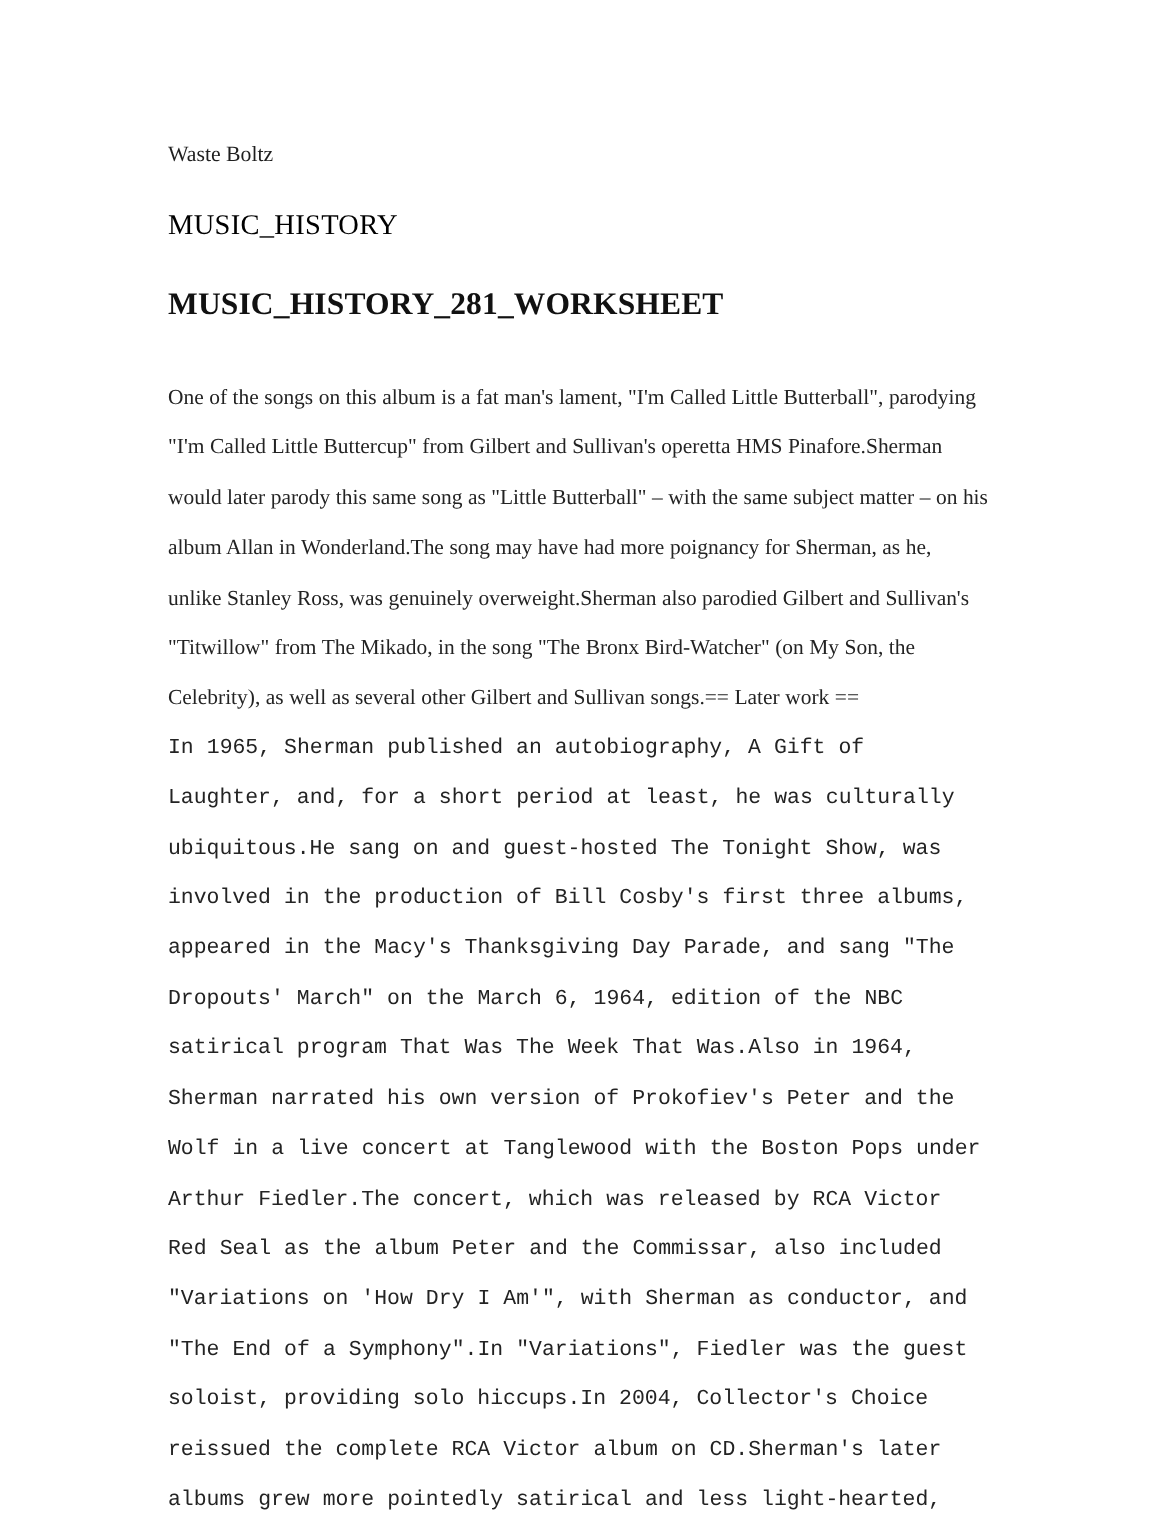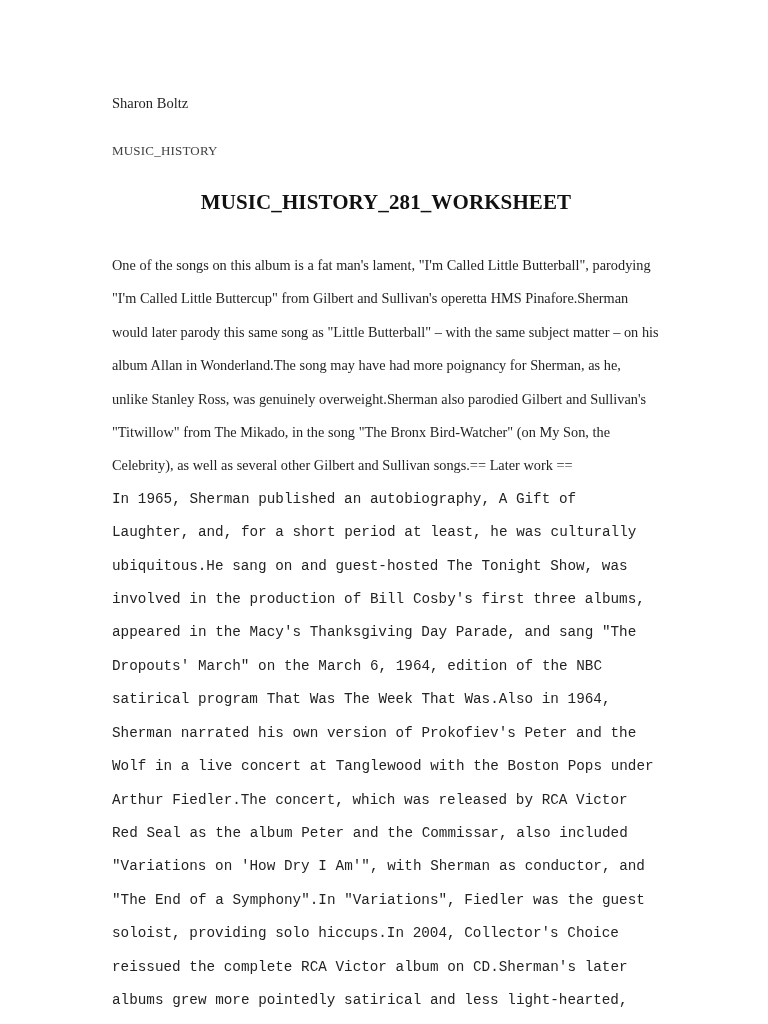--- a/index.html
+++ b/index.html
@@ -30,32 +30,32 @@
     top: 93px;
     font-size: 14.5px;
     line-height: 20px;
     color: #1f1f1f;
     white-space: nowrap;
   }
   .course {
     position: absolute;
     left: 0;
     top: 141px;
-    font-size: 13px;
+    font-size: 19px;
     line-height: 20px;
-    color: #404040;
+    color: #000000;
     letter-spacing: 0.2px;
     white-space: nowrap;
   }
   .doc-title {
     position: absolute;
     left: 0;
     top: 188px;
     width: 548px;
-    text-align: center;
+    text-align: left;
     font-size: 21px;
     font-weight: bold;
     line-height: 28px;
     color: #111111;
     letter-spacing: 0.1px;
   }
   .body-block {
     position: absolute;
     left: 0;
     top: 249px;
@@ -73,21 +73,21 @@
     margin-top: 0;
     font-family: Liberation Mono, monospace;
   }
 </style>
 </head>
 <body>
 
 <div class="page">
   <div class="content">
 
-    <div class="byline">Sharon Boltz</div>
+    <div class="byline">Waste Boltz</div>
 
     <div class="course">MUSIC_HISTORY</div>
 
     <div class="doc-title">MUSIC_HISTORY_281_WORKSHEET</div>
 
     <div class="body-block">
       <p class="body-par">One of the songs on this album is a fat man's lament, "I'm Called Little Butterball", parodying "I'm Called Little Buttercup" from Gilbert and Sullivan's operetta HMS Pinafore.Sherman would later parody this same song as "Little Butterball" – with the same subject matter – on his album Allan in Wonderland.The song may have had more poignancy for Sherman, as he, unlike Stanley Ross, was genuinely overweight.Sherman also parodied Gilbert and Sullivan's "Titwillow" from The Mikado, in the song "The Bronx Bird-Watcher" (on My Son, the Celebrity), as well as several other Gilbert and Sullivan songs.== Later work ==</p>
       <p class="body-par">In 1965, Sherman published an autobiography, A Gift of Laughter, and, for a short period at least, he was culturally ubiquitous.He sang on and guest-hosted The Tonight Show, was involved in the production of Bill Cosby's first three albums, appeared in the Macy's Thanksgiving Day Parade, and sang "The Dropouts' March" on the March 6, 1964, edition of the NBC satirical program That Was The Week That Was.Also in 1964, Sherman narrated his own version of Prokofiev's Peter and the Wolf in a live concert at Tanglewood with the Boston Pops under Arthur Fiedler.The concert, which was released by RCA Victor Red Seal as the album Peter and the Commissar, also included "Variations on 'How Dry I Am'", with Sherman as conductor, and "The End of a Symphony".In "Variations", Fiedler was the guest soloist, providing solo hiccups.In 2004, Collector's Choice reissued the complete RCA Victor album on CD.Sherman's later albums grew more pointedly satirical and less light-hearted, skewering protesting students ("The Rebel"), consumer debt ("A Waste of Money", based on "A Taste of Honey"), and the generation gap ("Crazy Downtown" and "Pop Hates the</p>
     </div>
 

